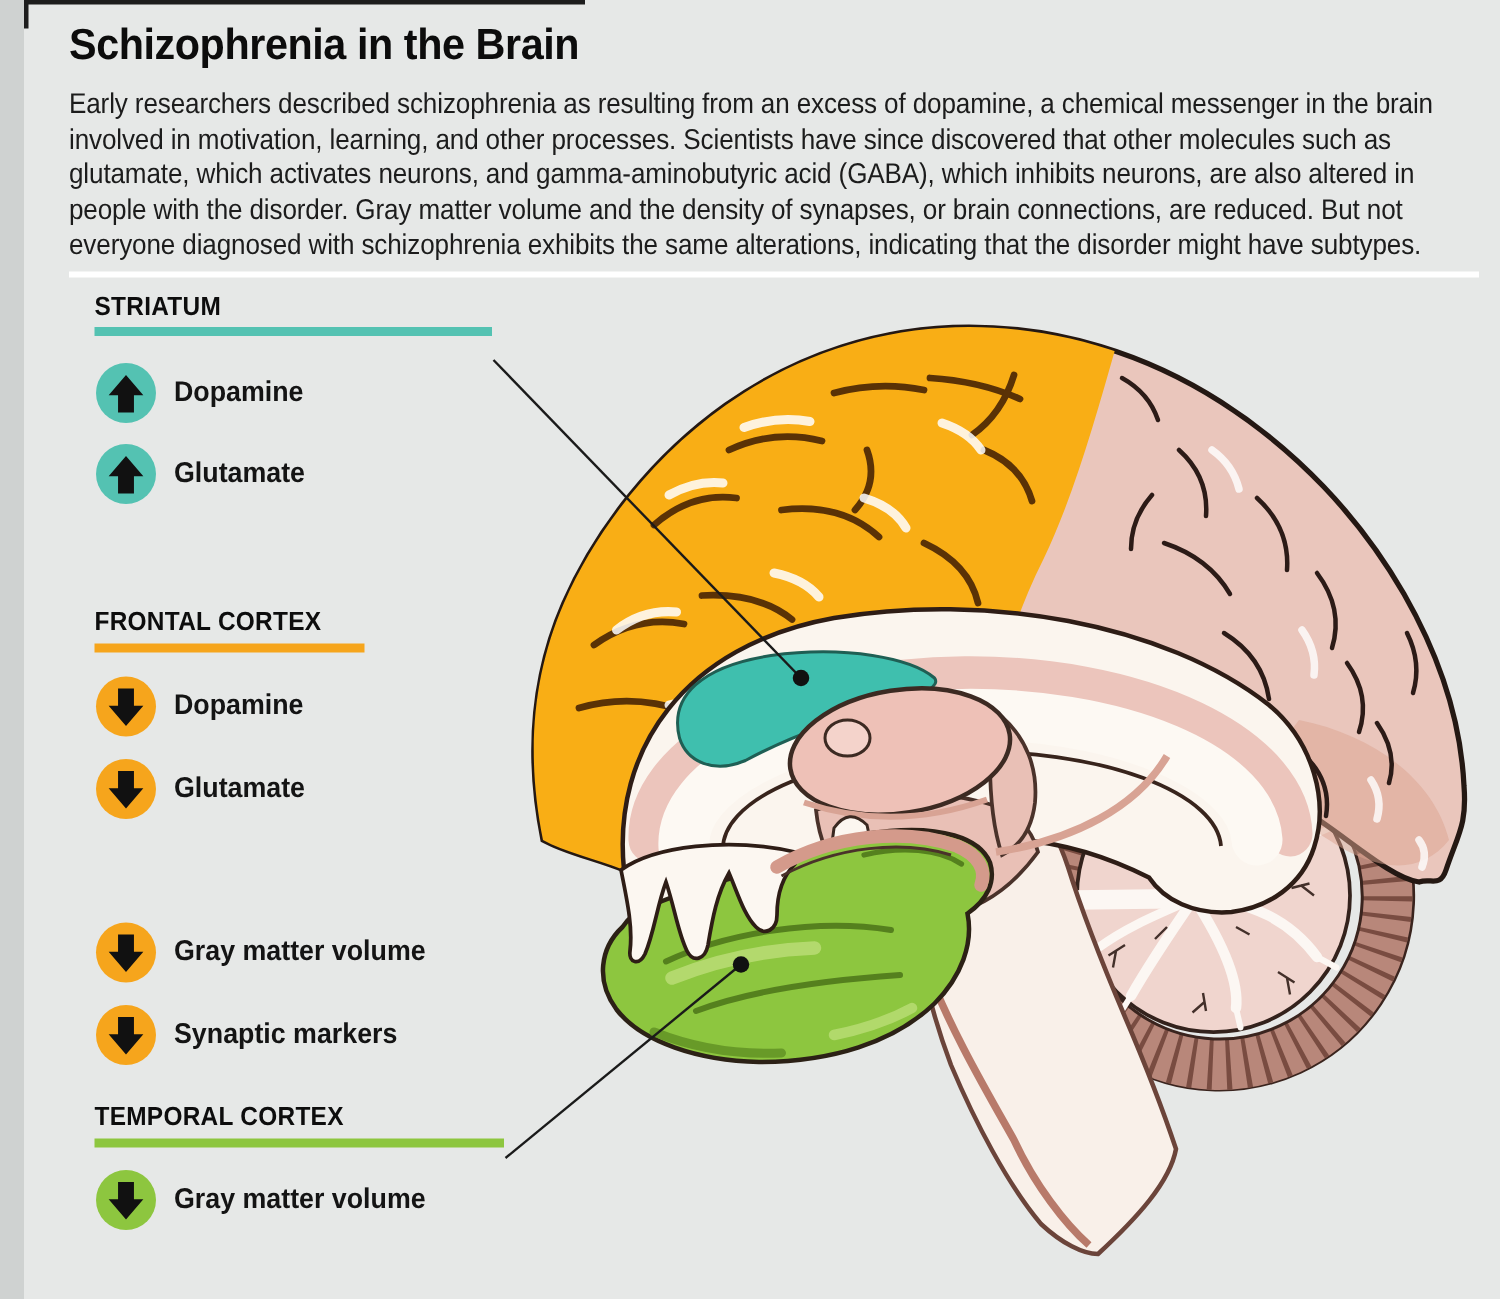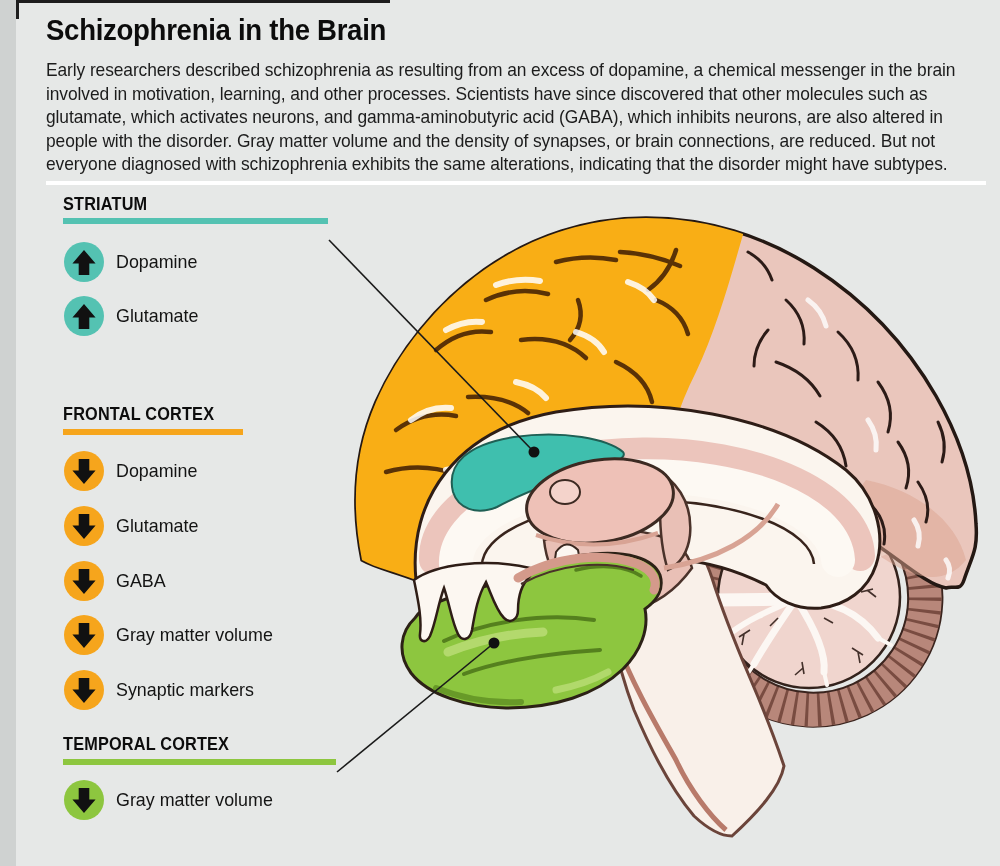--- a/index.html
+++ b/index.html
@@ -18,21 +18,21 @@
   .intro{position:absolute;left:30px;top:58px;margin:0;font-size:19px;line-height:23.6px;color:#1c1c1c;}
   .intro .iline{display:block;transform:scaleX(.915);transform-origin:0 0;white-space:nowrap;letter-spacing:-.1px;}
   .divider{position:absolute;left:30px;top:181px;width:940px;height:4px;background:#ffffff;}
 
   .legend{position:absolute;left:47px;width:330px;}
   .legend h2{
     margin:0;font-size:17.5px;font-weight:bold;color:#0d0d0d;letter-spacing:.2px;
     transform:scaleX(.93);transform-origin:0 0;white-space:nowrap;
   }
   .bar{position:absolute;left:0;height:6px;}
-  .item{position:absolute;left:1px;display:flex;align-items:center;}
+  .item{position:absolute;left:1px;display:flex;align-items:center;font-weight:bold;}
   .badge{width:40px;height:40px;border-radius:50%;display:flex;align-items:center;justify-content:center;flex:none;}
   .badge svg{width:26px;height:27px;display:block;}
   .item-label{
     margin-left:12px;font-size:19px;color:#141414;
     transform:scaleX(.94);transform-origin:0 50%;white-space:nowrap;
   }
   .brain-svg{position:absolute;left:0;top:0;width:1000px;height:866px;pointer-events:none;}
 </style>
 </head>
 <body>
@@ -85,28 +85,20 @@
       </span>
       <span class="item-label">Dopamine</span>
     </div>
     <div class="item" style="top:102px;">
       <span class="badge" style="background: rgb(246, 165, 28);">
         <svg viewBox="-13 -14 26 28">
             <path d="M0,13 L12,-1 L5.5,-1 L5.5,-13 L-5.5,-13 L-5.5,-1 L-12,-1 Z" fill="#111"></path>
           </svg>
       </span>
       <span class="item-label">Glutamate</span>
-    </div>
-    <div class="item" style="top:157px;">
-      <span class="badge" style="background: rgb(246, 165, 28);">
-        <svg viewBox="-13 -14 26 28">
-            <path d="M0,13 L12,-1 L5.5,-1 L5.5,-13 L-5.5,-13 L-5.5,-1 L-12,-1 Z" fill="#111"></path>
-          </svg>
-      </span>
-      <span class="item-label">GABA</span>
     </div>
     <div class="item" style="top:211px;">
       <span class="badge" style="background: rgb(246, 165, 28);">
         <svg viewBox="-13 -14 26 28">
             <path d="M0,13 L12,-1 L5.5,-1 L5.5,-13 L-5.5,-13 L-5.5,-1 L-12,-1 Z" fill="#111"></path>
           </svg>
       </span>
       <span class="item-label">Gray matter volume</span>
     </div>
     <div class="item" style="top:266px;align-items:center;">

